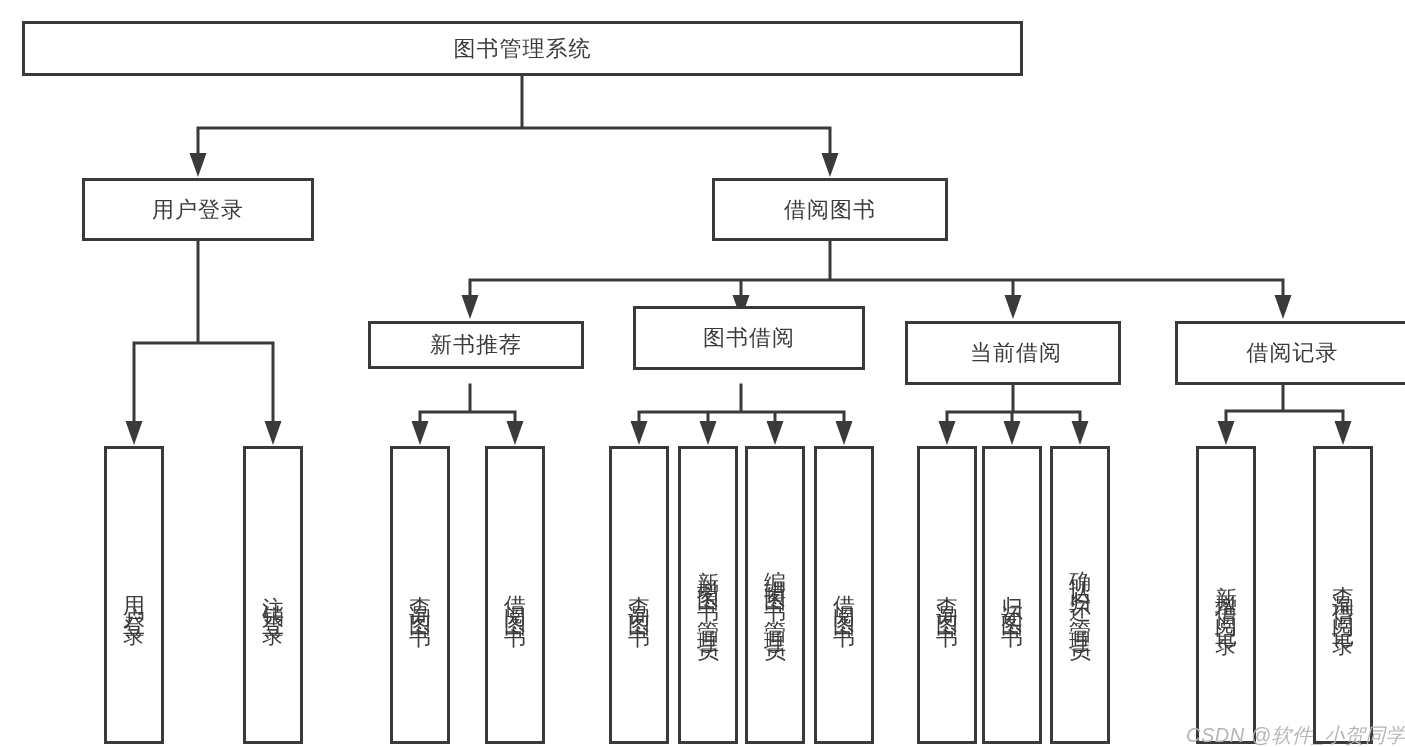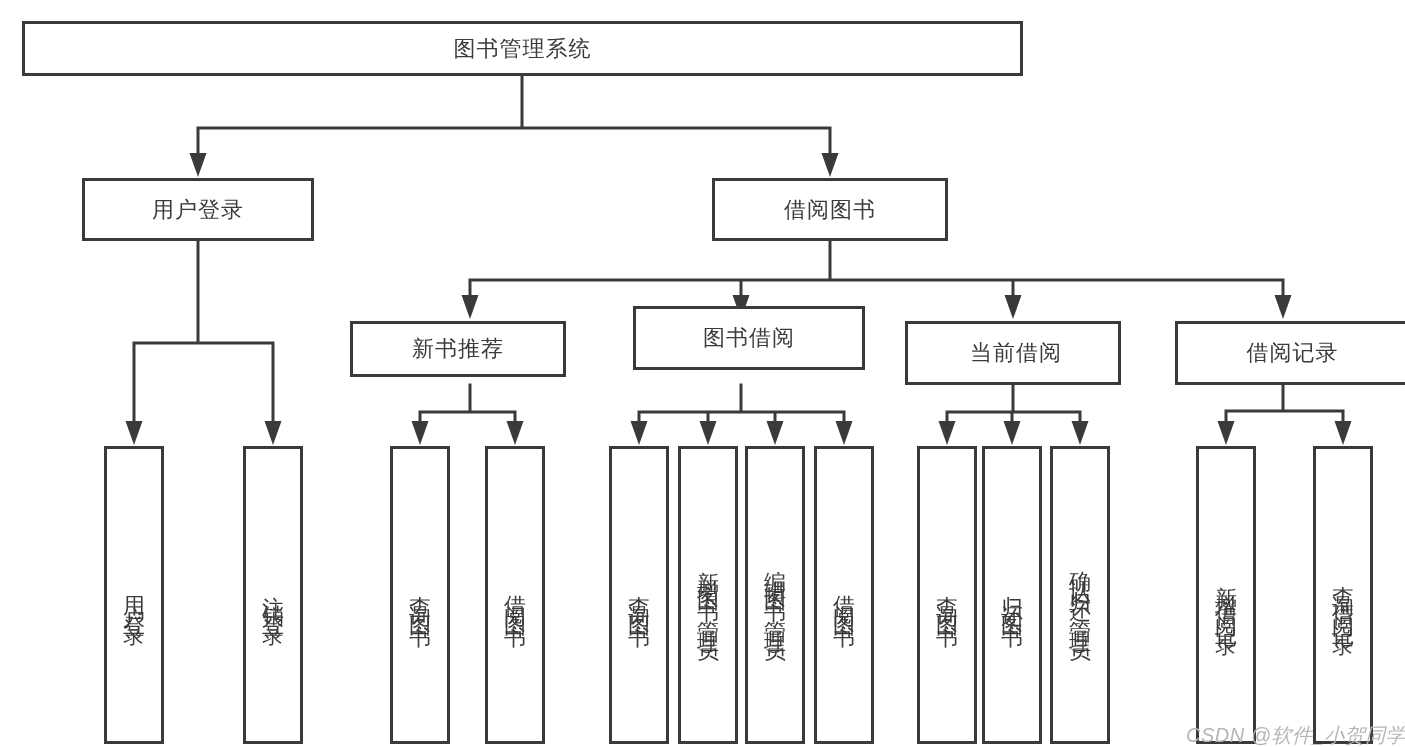--- a/index.html
+++ b/index.html
@@ -30,21 +30,21 @@
   }
   .h-node{letter-spacing:1px;}
   .v-node{
     writing-mode:vertical-rl;text-orientation:mixed;
     letter-spacing:10px;
     padding-top:6px;
   }
   #root{left:22px;top:13px;width:1001px;height:55px;}
   #n-user-login{left:82px;top:170px;width:232px;height:63px;}
   #n-book-mgmt{left:712px;top:170px;width:236px;height:63px;}
-  #n-new-books{left:350px;top:313px;width:216px;height:56px;}
+  #n-new-books{left:368px;top:313px;width:216px;height:48px;}
   #n-book-borrow{left:633px;top:298px;width:232px;height:64px;text-align:center;}
   #n-current-borrow{left:905px;top:313px;width:216px;height:64px;padding-left:6px;}
   #n-borrow-records{left:1175px;top:313px;width:235px;height:64px;}
   .leaf{top:438px;width:60px;height:298px;}
   #leaf-u1{left:104px;}
   #leaf-u2{left:243px;}
   #leaf-n1{left:390px;}
   #leaf-n2{left:485px;}
   #leaf-b1{left:609px;}
   #leaf-b2{left:678px;}

